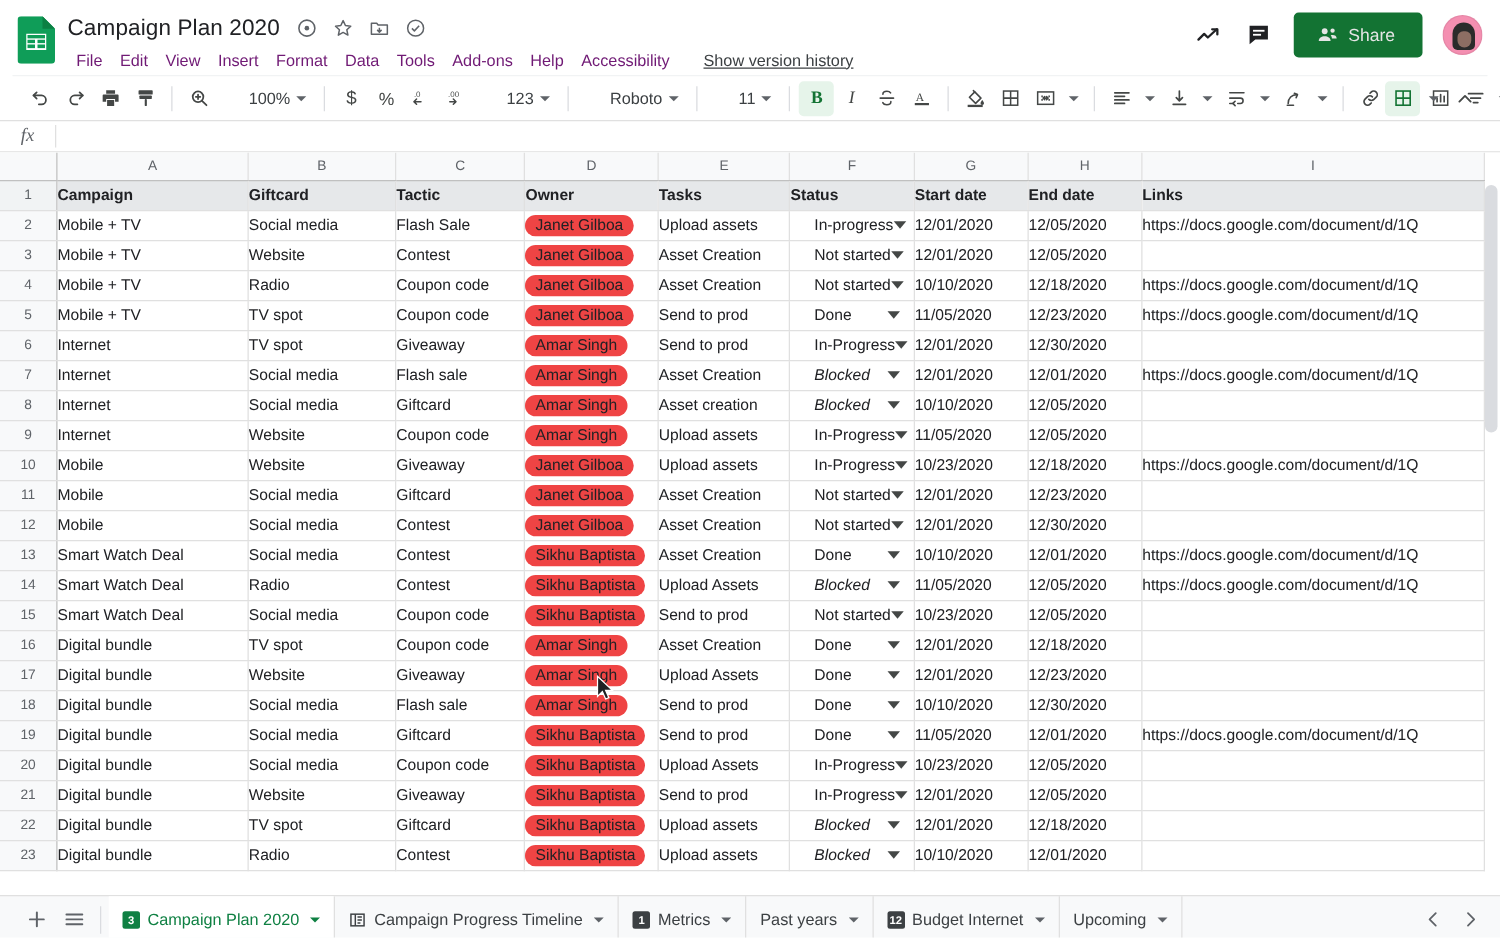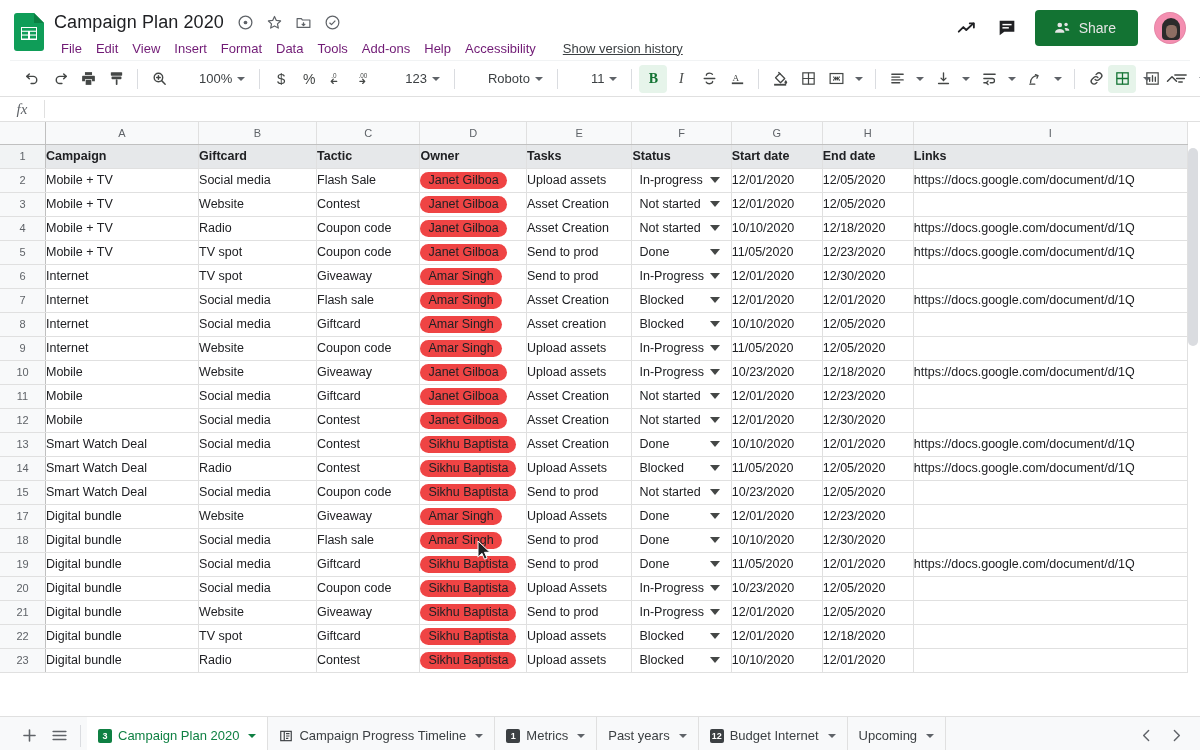--- a/index.html
+++ b/index.html
@@ -97,27 +97,27 @@
 
   
   .chip {
     display: inline-block; background: #ef4444; border-radius: 10px;
     padding: 1px 8px; font-size: 12.5px; color: #202124; line-height: 15px;
   }
   
   td.status-cell { padding: 0; }
   .status-inner { display: flex; align-items: center; justify-content: space-between;
                   height: 100%; padding: 0 6px 0 7px; }
-  .status-text { font-size: 12.5px; color: #202124; }
+  .status-text { font-size: 12.5px; color: #202124; margin-left: 12px; }
   .status-caret { width: 0; height: 0; border-left: 5px solid transparent;
                   border-right: 5px solid transparent; border-top: 6px solid #444746;
                   margin-right: 5px; cursor: pointer; }
   .st-inprogress { background: #fce8b2; }
   .st-done { background: #d5e8d9; }
-  .st-blocked { background: #f6cbca; }
+  .st-blocked { background: #f6cbca; font-style: italic; }
   .st-notstarted { background: #ffffff; text-align: right; }
 
   
   .vscroll { position: absolute; right: 2px; top: 24px; width: 10px; height: 566px; }
   .vscroll-thumb { position: absolute; top: 2px; left: 0; width: 10px; height: 198px;
                    background: #dadce0; border-radius: 6px; cursor: pointer; }
 
   
   .mouse-cursor { position: absolute; left: 477px; top: 418px; z-index: 40; pointer-events: none; }
 
@@ -712,20 +712,37 @@
             <div class="status-inner">
               <span class="status-text">Not started</span>
               <span class="status-caret"></span>
             </div>
           </td>
           <td class="cell">10/23/2020</td>
           <td class="cell">12/05/2020</td>
           <td class="cell"></td>
         </tr>
         <tr>
+          <td class="rowhdr">16</td>
+          <td class="cell">Digital bundle</td>
+          <td class="cell">TV spot</td>
+          <td class="cell">Coupon code</td>
+          <td class="cell"><span class="chip">Amar Singh</span></td>
+          <td class="cell">Asset Creation</td>
+          <td class="cell status-cell st-done">
+            <div class="status-inner">
+              <span class="status-text">Done</span>
+              <span class="status-caret"></span>
+            </div>
+          </td>
+          <td class="cell">12/01/2020</td>
+          <td class="cell">12/18/2020</td>
+          <td class="cell"></td>
+        </tr>
+        <tr>
           <td class="rowhdr">17</td>
           <td class="cell">Digital bundle</td>
           <td class="cell">Website</td>
           <td class="cell">Giveaway</td>
           <td class="cell"><span class="chip">Amar Singh</span></td>
           <td class="cell">Upload Assets</td>
           <td class="cell status-cell st-done">
             <div class="status-inner">
               <span class="status-text">Done</span>
               <span class="status-caret"></span>

